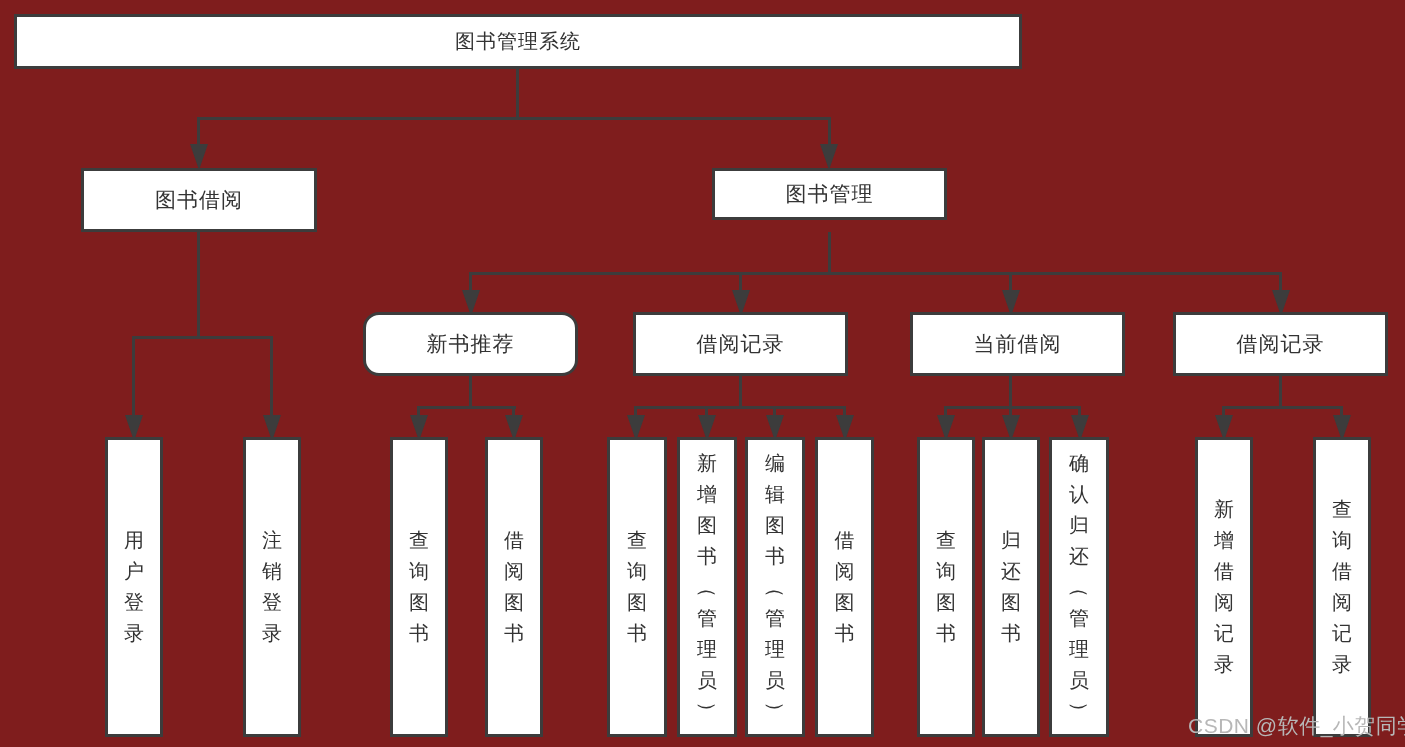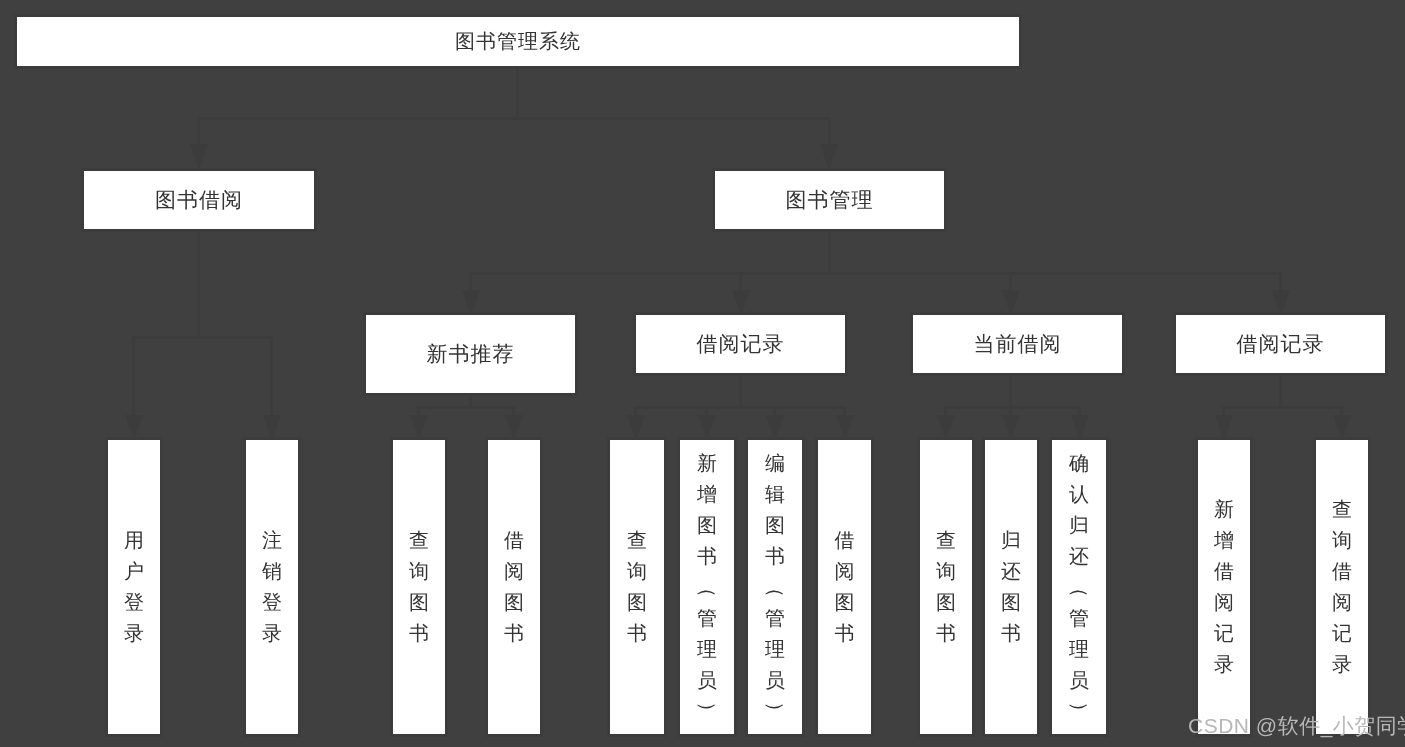--- a/index.html
+++ b/index.html
@@ -1,19 +1,19 @@
 <!DOCTYPE html>
 <html><head>
 <meta charset="utf-8">
 <style>
   html,body{margin:0;padding:0;background:#ffffff;}
   .canvas{
     position:relative;
     width:1405px;height:747px;
-    background:#404040;
+    background:#7f1d1d;
     font-family:"Liberation Sans","DejaVu Sans",sans-serif;
     overflow:hidden;
   }
   .box{
     position:absolute;
     box-sizing:border-box;
     background:#ffffff;
     border:3px solid #3c3c3c;
     display:flex;
     align-items:center;
@@ -51,23 +51,23 @@
   }
 </style>
 </head>
 <body>
 
 <div class="canvas">
 
   <div class="box" style="left:14px;top:14px;width:1008px;height:55px;font-size:20px;">图书管理系统</div>
 
   <div class="box" style="left:81px;top:168px;width:236px;height:64px;">图书借阅</div>
-  <div class="box" style="left:712px;top:168px;width:235px;height:64px;">图书管理</div>
-
-  <div class="box" style="left:363px;top:312px;width:215px;height:84px;">新书推荐</div>
+  <div class="box" style="left:712px;top:168px;width:235px;height:52px;">图书管理</div>
+
+  <div class="box" style="left:363px;top:312px;width:215px;height:64px;border-radius:16px;">新书推荐</div>
   <div class="box" style="left:633px;top:312px;width:215px;height:64px;">借阅记录</div>
   <div class="box" style="left:903px;top:312px;width:215px;height:64px;margin-left:7px;">当前借阅</div>
   <div class="box" style="left:1173px;top:312px;width:215px;height:64px;">借阅记录</div>
 
   <div class="box leaf" style="left:105px;">
       <span class="vchar">用</span>
       <span class="vchar">户</span>
       <span class="vchar">登</span>
       <span class="vchar">录</span>
     </div>

